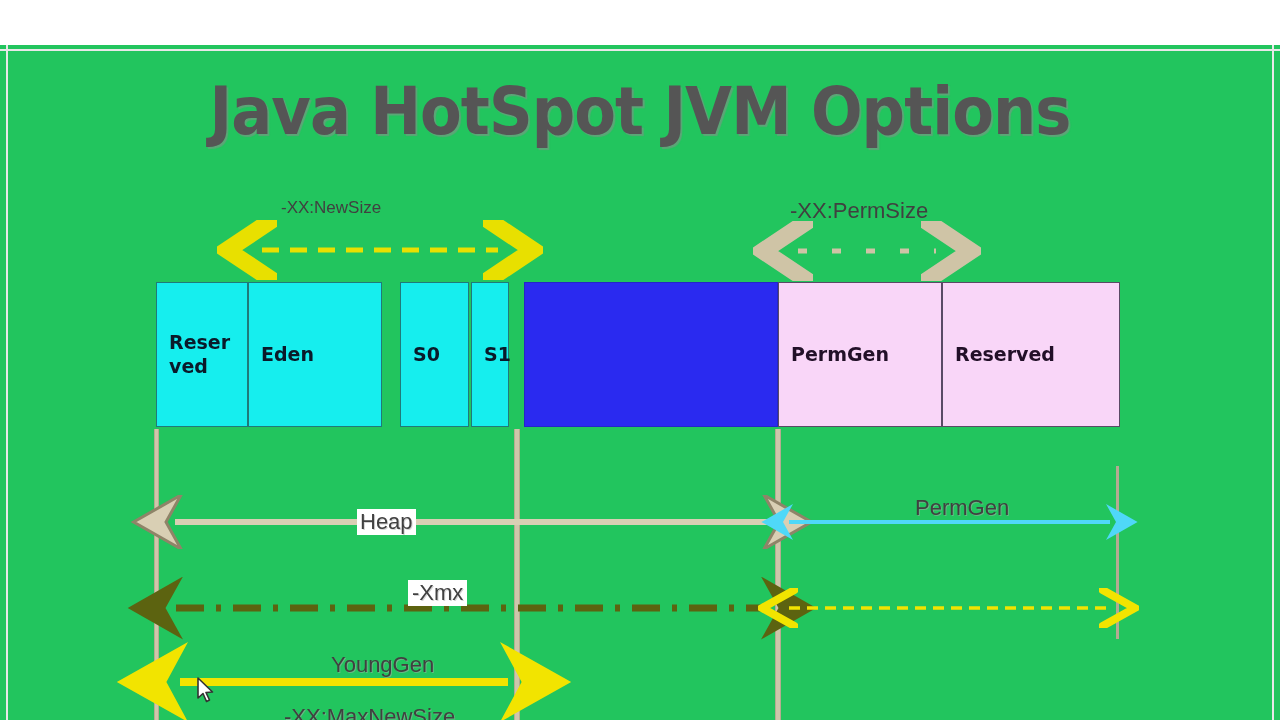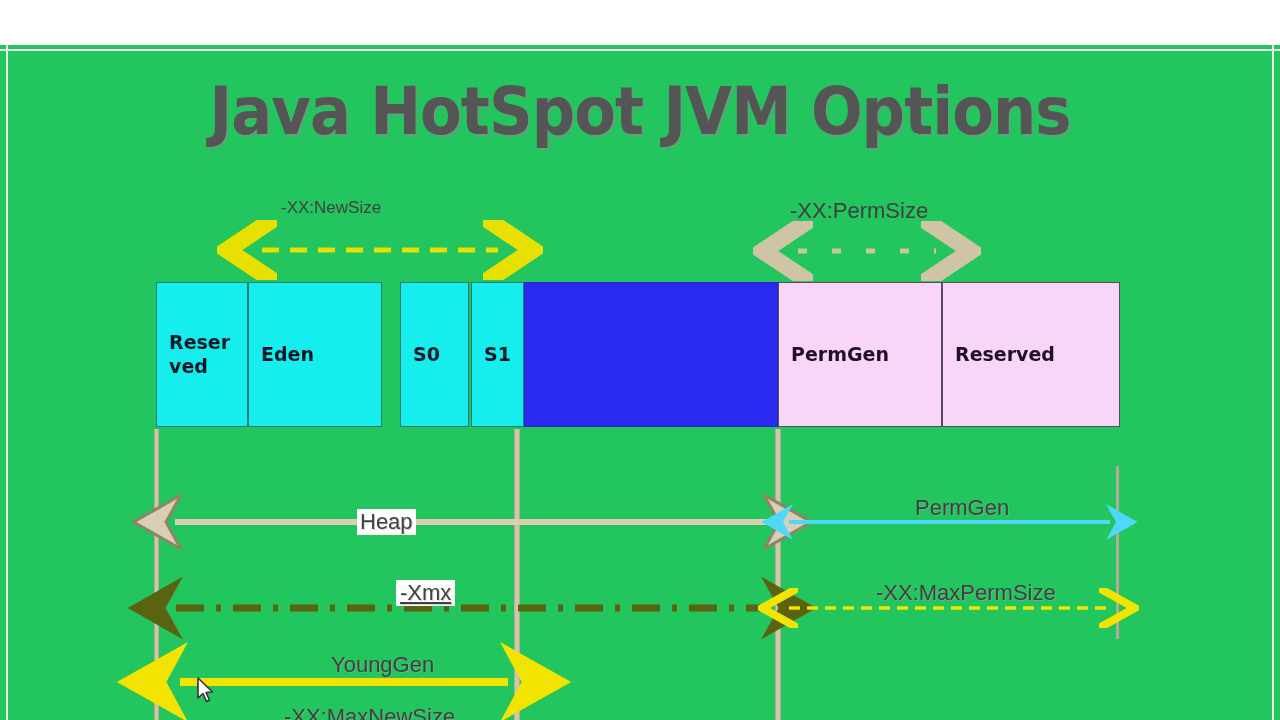--- a/index.html
+++ b/index.html
@@ -120,21 +120,21 @@
     <div class="blk cyan" style="left:0px;   width:92px;">
       <span class="btxt">Reser
 ved</span>
     </div>
     <div class="blk cyan" style="left:92px;  width:134px;">
       <span class="btxt">Eden</span>
     </div>
     <div class="blk cyan" style="left:244px; width:69px;">
       <span class="btxt">S0</span>
     </div>
-    <div class="blk cyan" style="left:315px; width:53px;">
+    <div class="blk cyan" style="left:315px; width:38px;">
       <span class="btxt">S1</span>
     </div>
     <div class="blk blue" style="left:368px; width:254px;">
       <span class="btxt"></span>
     </div>
     <div class="blk pink" style="left:622px; width:164px;">
       <span class="btxt">PermGen</span>
     </div>
     <div class="blk pink" style="left:786px; width:178px;">
       <span class="btxt">Reserved</span>
@@ -220,23 +220,22 @@
 
     <g>
       <line x1="180" y1="637" x2="508" y2="637" stroke="#f2e400" stroke-width="8" marker-start="url(#solidL-yel)" marker-end="url(#solidR-yel)"></line>
     </g>
   </svg>
 
   <div class="lbl shadow" style="left:357px; top:464px; font-size:22px; background:#ffffff; padding:0 3px;">Heap</div>
 
   <div class="lbl shadow" style="left:915px; top:450px; font-size:22px;">PermGen</div>
 
-  <div class="lbl shadow" style="left:396px; top:535px; font-size:22px; background:#ffffff; padding:0 4px;text-decoration:underline;">-Xmx</div>
-
-  <div class="lbl shadow" style="left:876px; top:535px; font-size:22px;">-XX:MaxPermSize</div>
+  <div class="lbl shadow" style="left:408px; top:535px; font-size:22px; background:#ffffff; padding:0 4px;">-Xmx</div>
+
 
   <div class="lbl shadow" style="left:331px; top:607px; font-size:22px;">YoungGen</div>
 
   <div class="lbl shadow" style="left:284px; top:659px; font-size:22px;">-XX:MaxNewSize</div>
 
   <svg id="cursor" width="22" height="30" viewBox="0 0 22 30">
     <path d="M2,1 L2,21 L7,16.5 L10.5,24.5 L13.5,23 L10,15.5 L16.5,15 Z" fill="#ffffff" stroke="#333333" stroke-width="1.6" stroke-linejoin="round"></path>
   </svg>
 
 </div>

